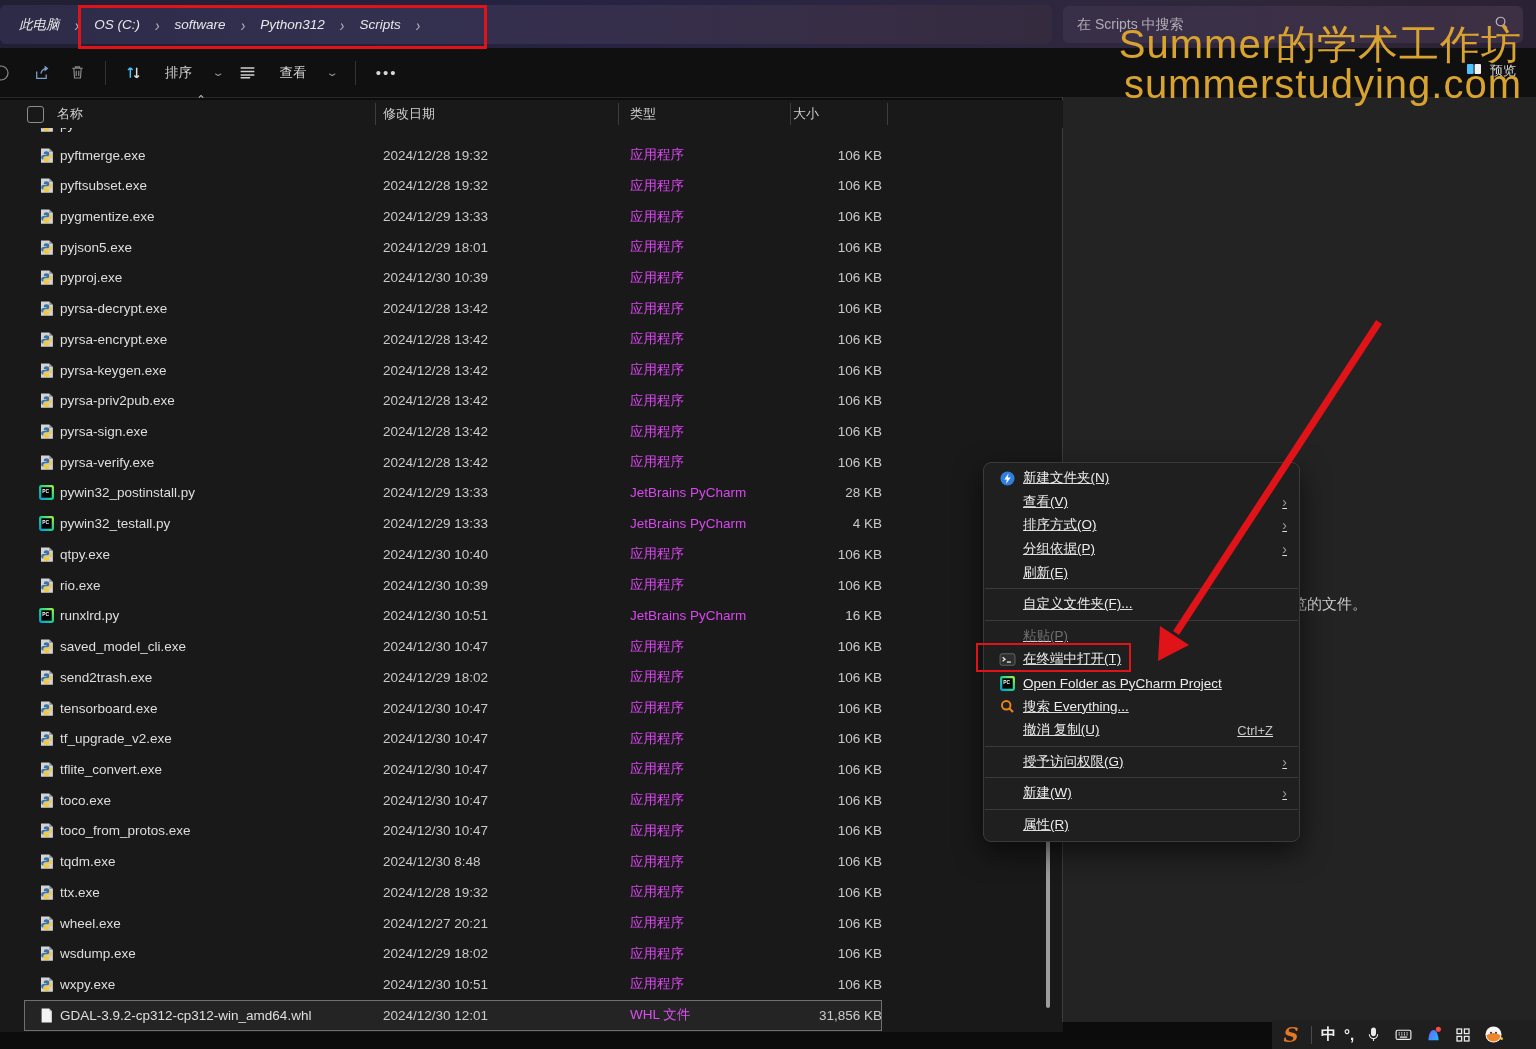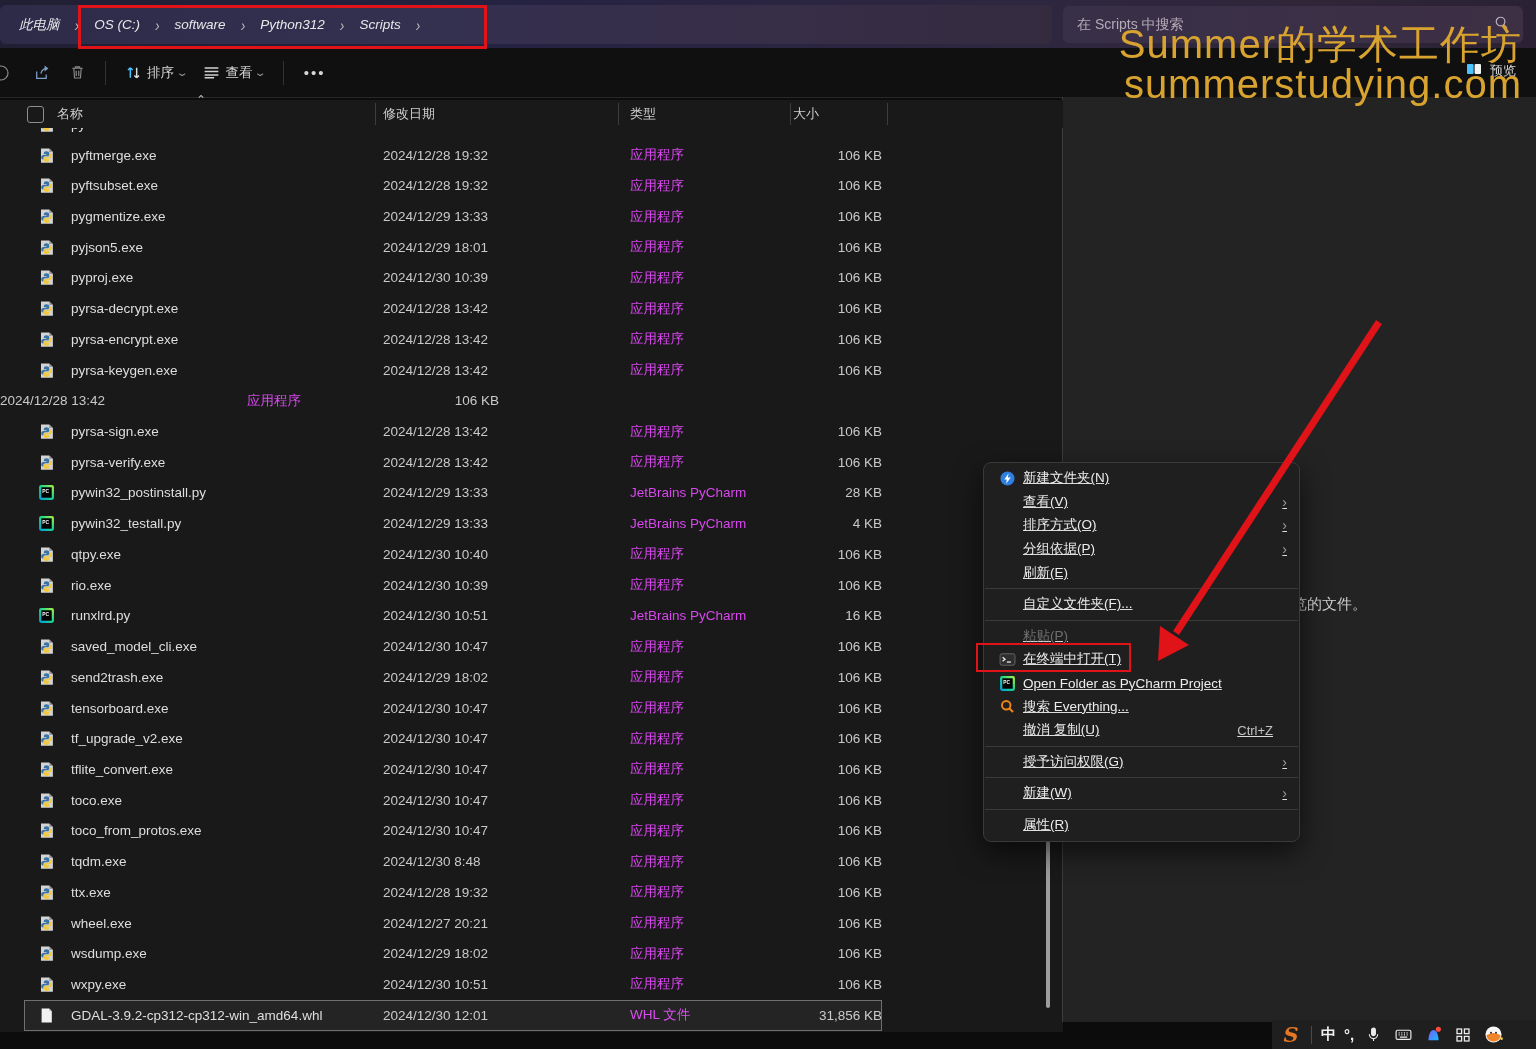--- a/index.html
+++ b/index.html
@@ -19,21 +19,21 @@
   .crumb .chev{color:#b9b9b9;font-size:14px;transform:scaleY(1.2);}
   .search-pill{left:1063px;top:6px;width:460px;height:37px;border-radius:6px;
     background:linear-gradient(90deg,#383048,#3d2f44);
     display:flex;align-items:center;box-sizing:border-box;padding:0 14px;}
   .search-ph{color:#b4abb8;font-size:14px;flex:1;}
   .search-pill svg{opacity:.85;}
 
   
   .toolbar{left:0;top:48px;width:1536px;height:49px;background:#101010;
     border-bottom:1px solid #282828;display:flex;align-items:center;}
-  .tb-btn{display:flex;align-items:center;gap:4px;color:#d6d6d6;font-size:13.5px;
+  .tb-btn{display:flex;align-items:center;gap:22px;color:#d6d6d6;font-size:13.5px;
     padding:6px 8px;border-radius:5px;text-align:center;}
   .tb-ico{display:inline-flex;align-items:center;}
   .tb-sep{width:1px;height:24px;background:#333;margin:0 10px;}
   .tb-caret{color:#9a9a9a;font-size:10px;transform:scaleX(1.6);}
   .tb-more{letter-spacing:2px;color:#d6d6d6;font-size:15px;padding:0 10px;}
   .tb-right{position:absolute;right:20px;top:60px;display:flex;align-items:center;gap:7px;
     color:#d6d6d6;font-size:13px;}
   .cutoff-ico{margin-left:-9px;}
 
   
@@ -43,21 +43,21 @@
   .hdr-name{margin-left:13px;}
   .hdr-date{position:absolute;left:383px;}
   .hdr-type{position:absolute;left:630px;}
   .hdr-size{position:absolute;left:793px;}
   .hdr-div{position:absolute;top:3px;width:1px;height:22px;background:#3d3d3d;}
   .sort-caret{position:absolute;left:196px;top:-7px;color:#b5b5b5;font-size:12px;}
 
   .list-body{left:0;top:128px;width:1063px;height:904px;overflow:hidden;background:#191919;z-index:1;}
   .rows{margin-top:-19px;}
   .row{display:flex;align-items:center;height:30.72px;font-size:13.5px;position:relative;}
-  .cell-name{flex:0 0 383px;display:flex;align-items:center;gap:16px;padding-left:38px;
+  .cell-name{flex:0 0 383px;display:flex;align-items:center;gap:5px;padding-left:38px;
     box-sizing:border-box;color:#dedede;white-space:nowrap;overflow:hidden;}
   .cell-date{flex:0 0 247px;color:#c9c9c9;}
   .cell-type{flex:0 0 160px;color:#d946ef;}
   .cell-size{flex:0 0 92px;text-align:right;color:#c9c9c9;}
   .row.selected::after{content:"";position:absolute;left:24px;right:181px;top:0;bottom:0;
     border:1px solid #6f6f6f;background:rgba(255,255,255,.05);pointer-events:none;}
   .fic{display:inline-flex;width:17px;height:17px;flex:none;}
 
   
   .preview{left:1063px;top:97px;width:473px;height:925px;background:#232323;z-index:0;
@@ -334,20 +334,31 @@
               <path d="M8.1 14.2c1.6 0 2.4-.7 2.4-2v-1H8v-.7h3.1c1.1 0 1.9-.9 1.9-2.1 0-1-.4-1.7-1.1-2h-1v1.3c0 1-.8 1.7-1.9 1.7h-2c-.9 0-1.6.7-1.6 1.7v1c0 1.4 1 2.1 2.7 2.1z" fill="#f2c93c"></path>
             </svg>
           </span>
           <span>pyrsa-keygen.exe</span>
         </div>
         <div class="cell-date">2024/12/28 13:42</div>
         <div class="cell-type">应用程序</div>
         <div class="cell-size">106 KB</div>
       </div>
       <div class="row">
+        <div class="cell-name">
+          <span class="fic">
+            <svg width="17" height="17" viewBox="0 0 16 16">
+              <path d="M2.8 1.3h7.7L14 4.8v10H2.8z" fill="#d4d4d4"></path>
+              <path d="M10.5 1.3L14 4.8h-3.5z" fill="#9a9a9a"></path>
+              <path d="M7.9 3.9c-1.6 0-2.4.7-2.4 2v1h2.5v.7H4.9c-1.1 0-1.9.9-1.9 2.1 0 1 .4 1.7 1.1 2h1v-1.3c0-1 .8-1.7 1.9-1.7h2c.9 0 1.6-.7 1.6-1.7v-1c0-1.4-1-2.1-2.7-2.1z" fill="#3a72a4"></path>
+              <path d="M8.1 14.2c1.6 0 2.4-.7 2.4-2v-1H8v-.7h3.1c1.1 0 1.9-.9 1.9-2.1 0-1-.4-1.7-1.1-2h-1v1.3c0 1-.8 1.7-1.9 1.7h-2c-.9 0-1.6.7-1.6 1.7v1c0 1.4 1 2.1 2.7 2.1z" fill="#f2c93c"></path>
+            </svg>
+          </span>
+          <span>pyrsa-priv2pub.exe</span>
+        </div>
         <div class="cell-date">2024/12/28 13:42</div>
         <div class="cell-type">应用程序</div>
         <div class="cell-size">106 KB</div>
       </div>
       <div class="row">
         <div class="cell-name">
           <span class="fic">
             <svg width="17" height="17" viewBox="0 0 16 16">
               <path d="M2.8 1.3h7.7L14 4.8v10H2.8z" fill="#d4d4d4"></path>
               <path d="M10.5 1.3L14 4.8h-3.5z" fill="#9a9a9a"></path>

